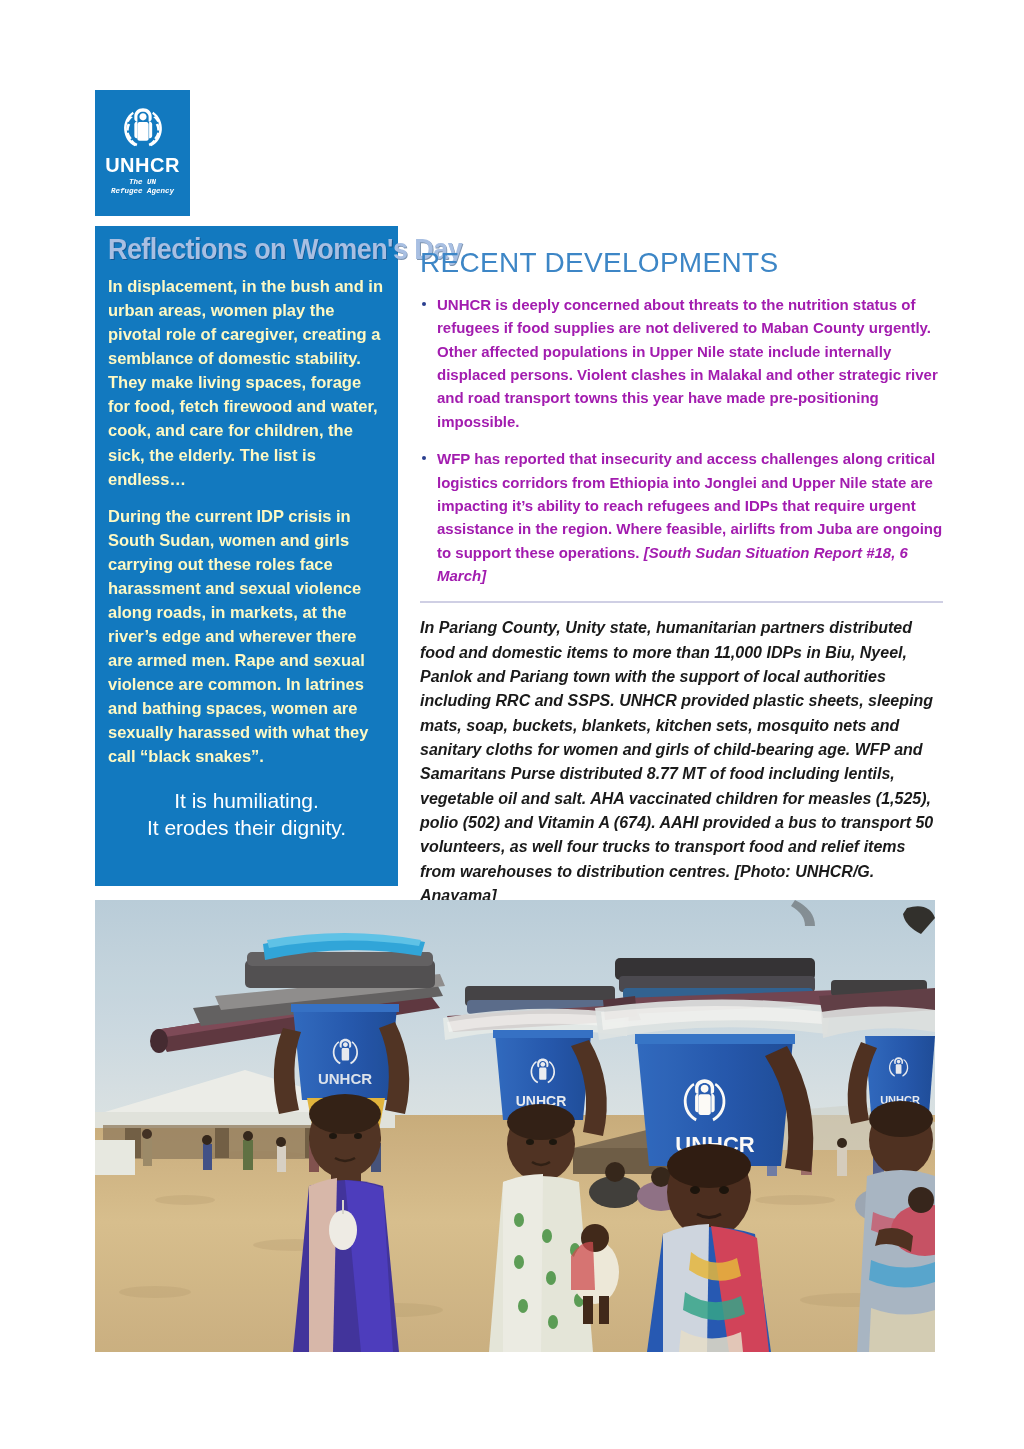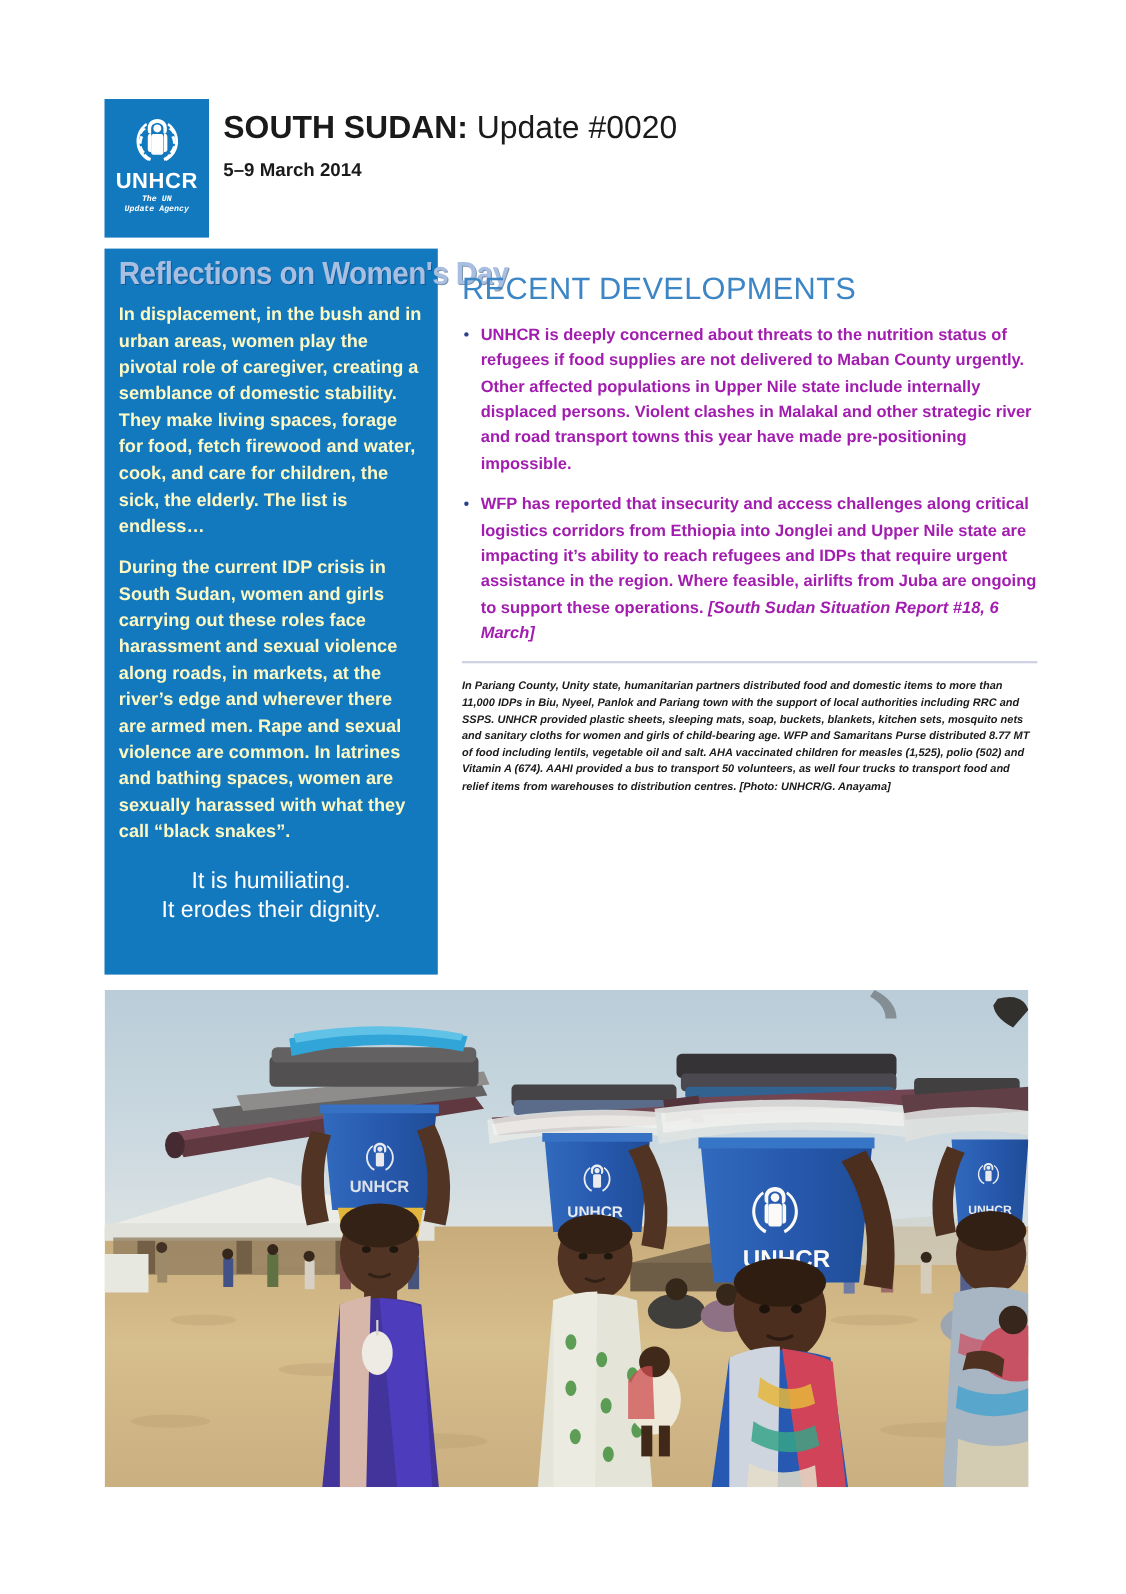--- a/index.html
+++ b/index.html
@@ -159,21 +159,21 @@
   }
   ul#bullets li i { font-style: italic; font-weight: 600; }
 
   #rule {
     border: 0;
     border-top: 2px solid #cfcfe4;
     margin: 14px 0 13px 0;
     width: 100%;
   }
   #caption {
-    font-size: 10px;
+    font-size: 16px;
     line-height: 1.52;
     font-style: italic;
     font-weight: bold;
     color: #1a1a1a;
     margin: 0;
   }
 
   
   #photo {
     position: absolute;
@@ -211,28 +211,24 @@
         <path d="M80 27 c12 8 18 22 17 36 c-1 14 -9 26 -21 32 l-2 -5 c10 -5 17 -16 18 -28 c1 -12 -4 -24 -14 -31 z"></path>
         <path d="M84 36 c4 2 7 5 9 9 l-5 2 c-2 -4 -5 -7 -8 -9 z"></path>
         <path d="M90 50 c2 4 3 9 3 14 l-5 0 c0 -5 -1 -9 -3 -12 z"></path>
         <path d="M92 69 c-1 5 -3 9 -5 13 l-5 -3 c3 -3 5 -7 6 -11 z"></path>
         <path d="M84 86 c-3 4 -7 7 -11 9 l-2 -5 c4 -2 7 -4 10 -8 z"></path>
       </g>
     </svg>
     <div id="logo-wordmark">UNHCR</div>
     <div id="logo-tagline">
       <span>The UN</span><br>
-      <span>Update Agency</span>
+      <span>Refugee Agency</span>
     </div>
   </div>
 
-  <div id="header-titles">
-    <div id="doc-title"><span class="strong">SOUTH SUDAN:</span><span> Update #0020</span></div>
-    <div id="doc-dates">5–9 March 2014</div>
-  </div>
 </div>
 
 <div id="sidebar">
   <div id="sidebar-title">Reflections on Women's Day</div>
   <p class="sidebar-para">In displacement, in the bush and in urban areas, women play the pivotal role of caregiver, creating a semblance of domestic stability. They make living spaces, forage for food, fetch firewood and water, cook, and care for children, the sick, the elderly.  The list is endless…</p>
   <p class="sidebar-para">During the current IDP crisis in South Sudan, women and girls carrying out these roles face harassment and sexual violence along roads, in markets, at the river’s edge and wherever there are armed men.  Rape and sexual violence are common.  In latrines and bathing spaces, women are sexually harassed with what they call “black snakes”.</p>
   <div id="sidebar-quote">
     <div>It is humiliating.</div>
     <div>It erodes their dignity.</div>
   </div>

